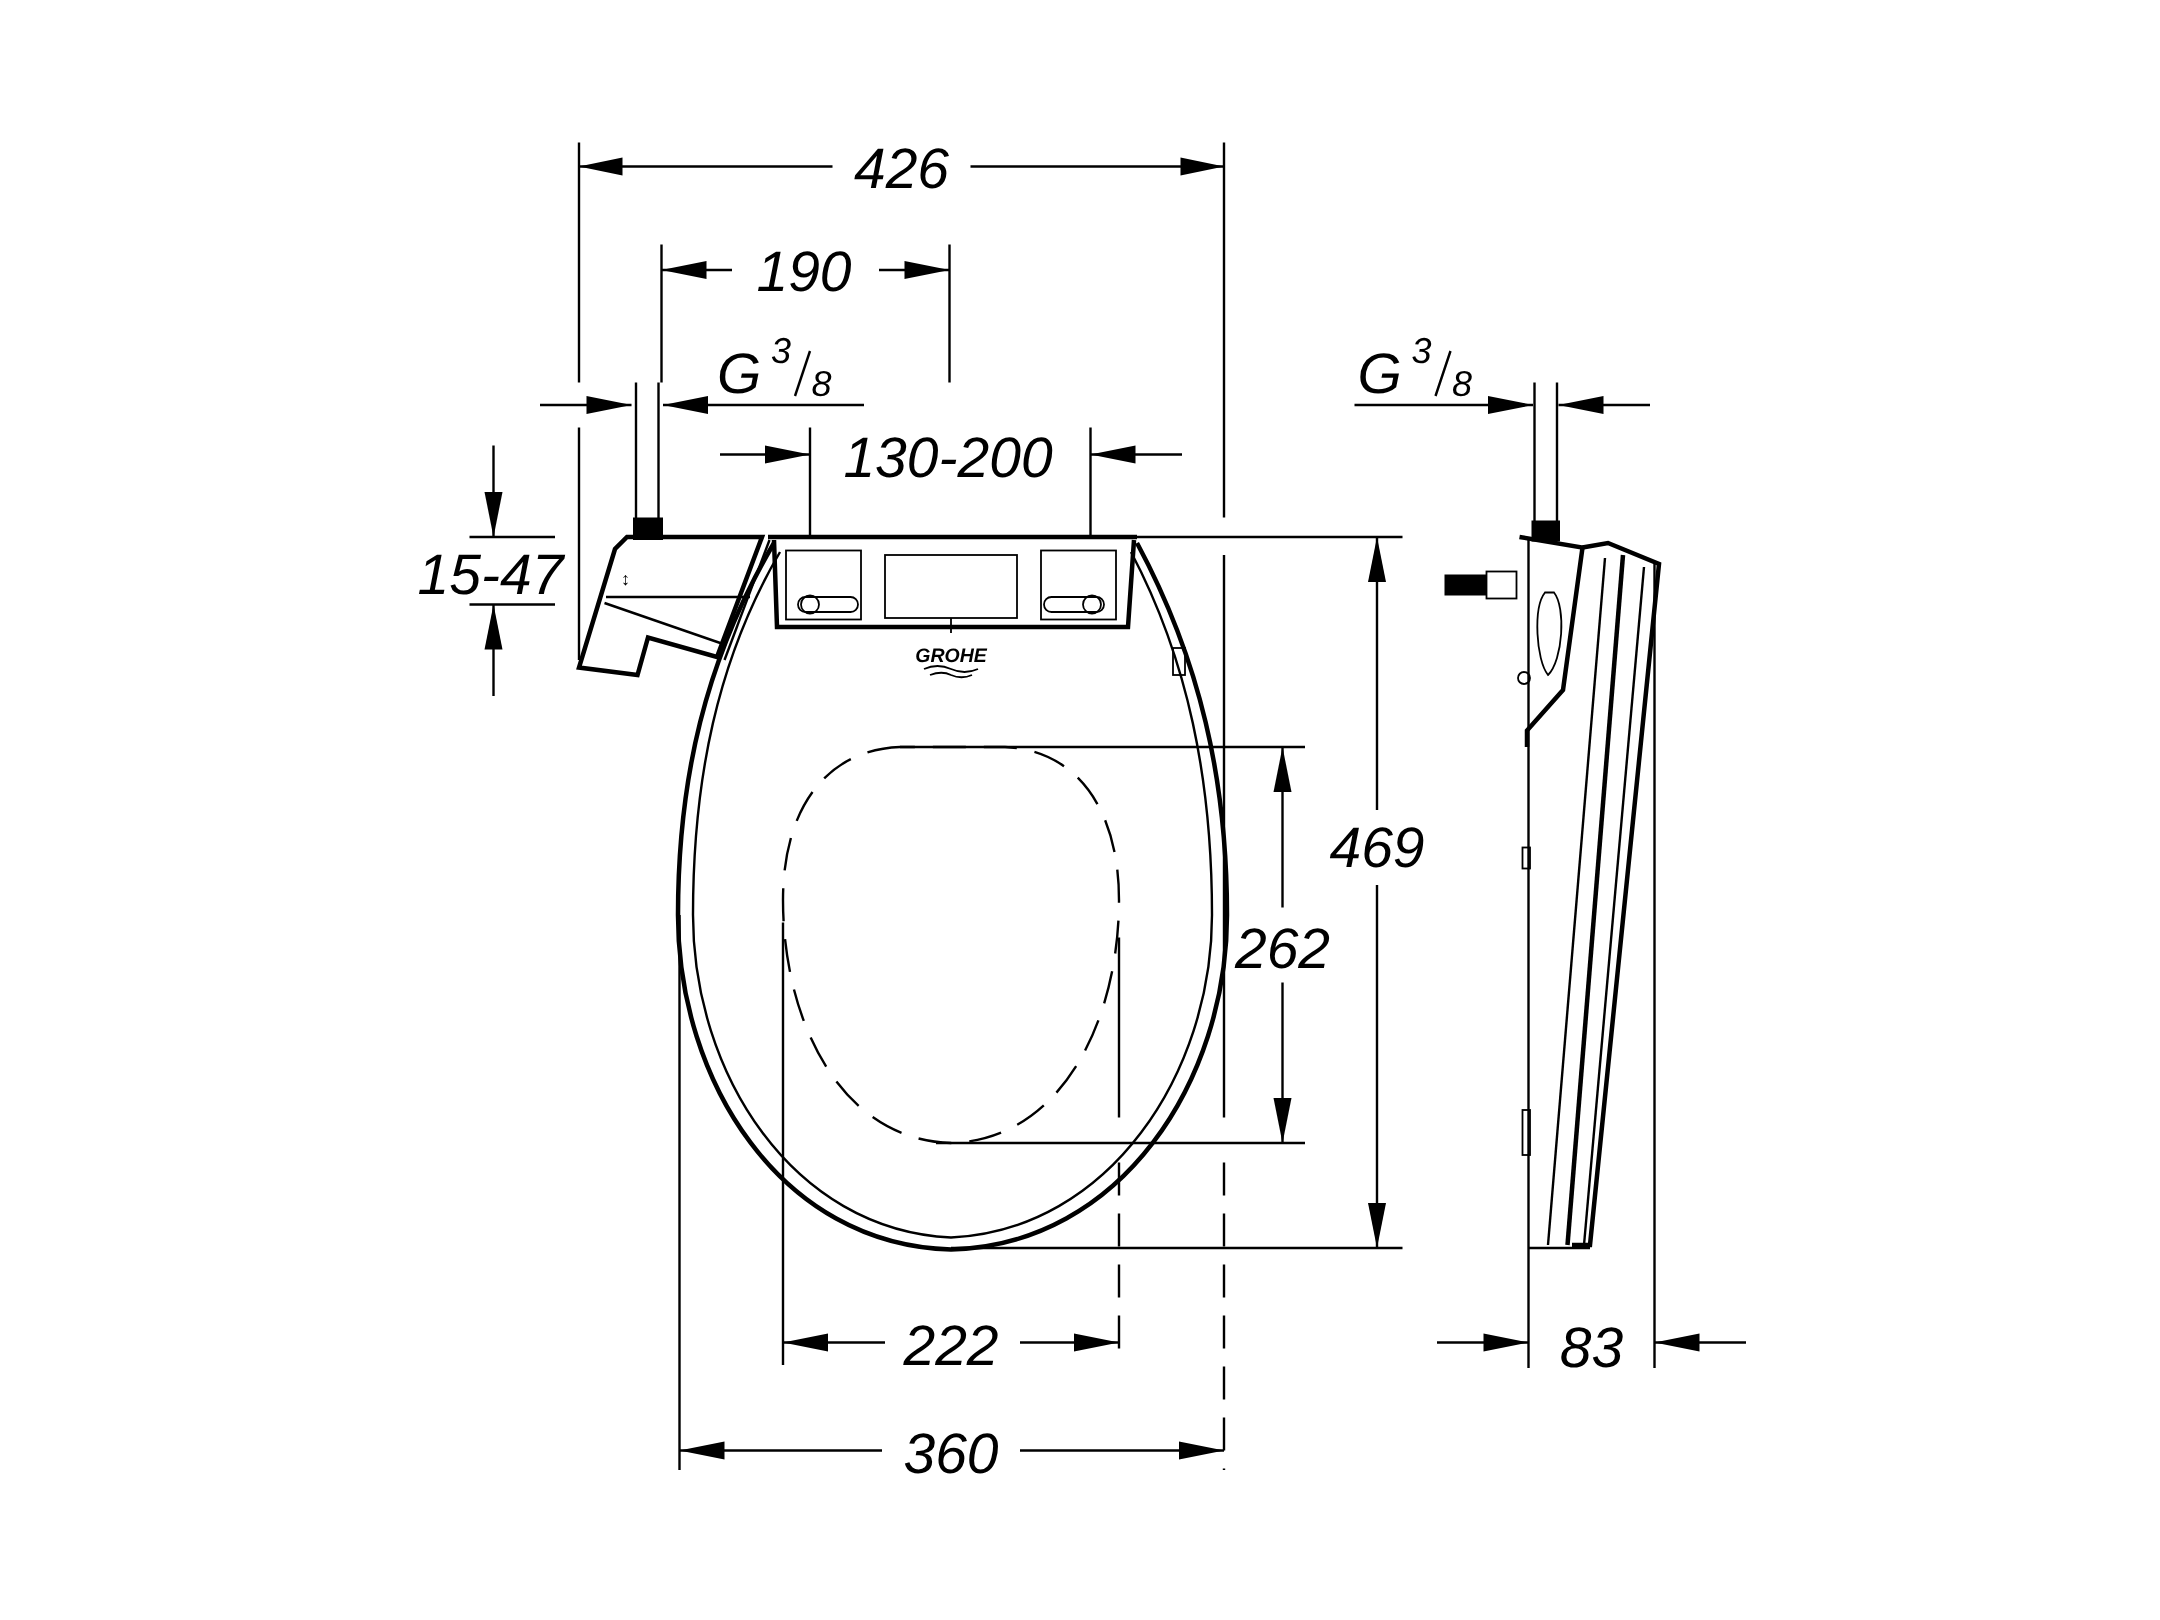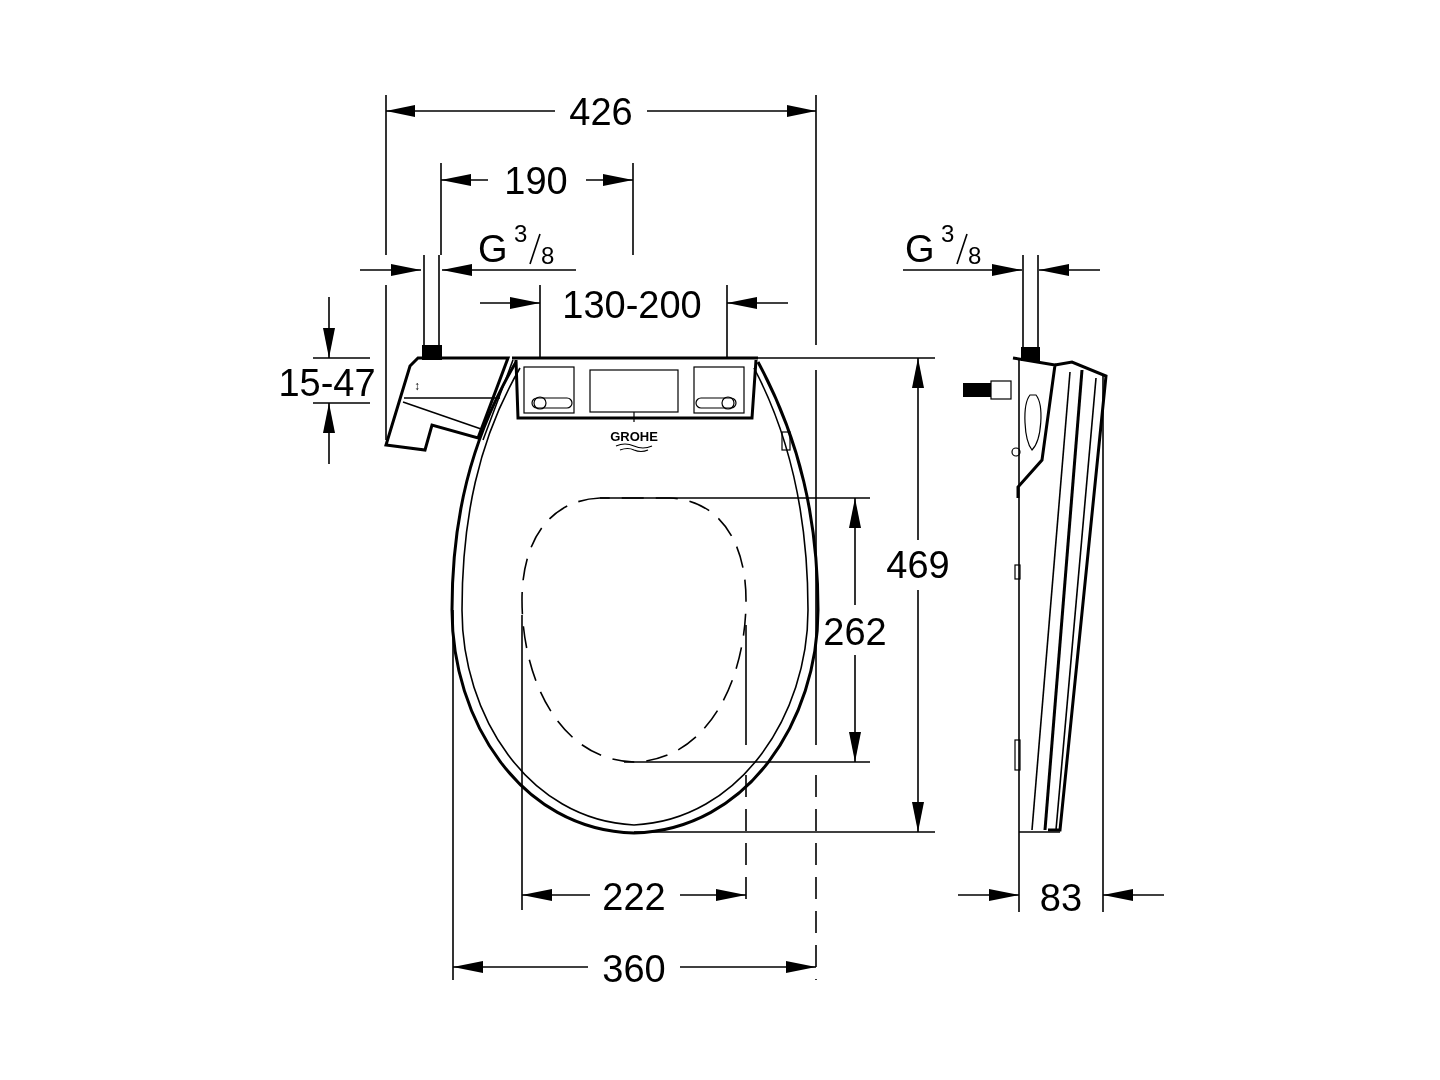--- a/index.html
+++ b/index.html
@@ -1,17 +1,17 @@
 <!DOCTYPE html>
 <html><head>
   <meta charset="utf-8">
   <style>
     html, body { margin: 0; padding: 0; background: #ffffff; }
     body { width: 1440px; height: 1080px; overflow: hidden; }
-    #canvas { position: absolute; left: 0; top: 0; width: 1440px; height: 1080px; }
+    #canvas { position: absolute; left: 0; top: 0; width: 1440px; height: 1080px; font-style: italic; }
     svg { display: block; }
     .dim-text { font-family: "Liberation Sans", sans-serif; font-size: 38px; fill: #000; }
     .sup-text { font-family: "Liberation Sans", sans-serif; font-size: 24px; fill: #000; }
     .line { stroke: #000; stroke-width: 1.6; fill: none; }
     .thin { stroke: #000; stroke-width: 1.2; fill: none; }
     .thick { stroke: #000; stroke-width: 3; fill: none; }
     .dash { stroke: #000; stroke-width: 1.6; fill: none; stroke-dasharray: 22 12; }
     .arrow { fill: #000; stroke: none; }
     .logo-text { font-family: "Liberation Sans", sans-serif; font-size: 13px; font-weight: bold; fill: #000; }
   </style>

